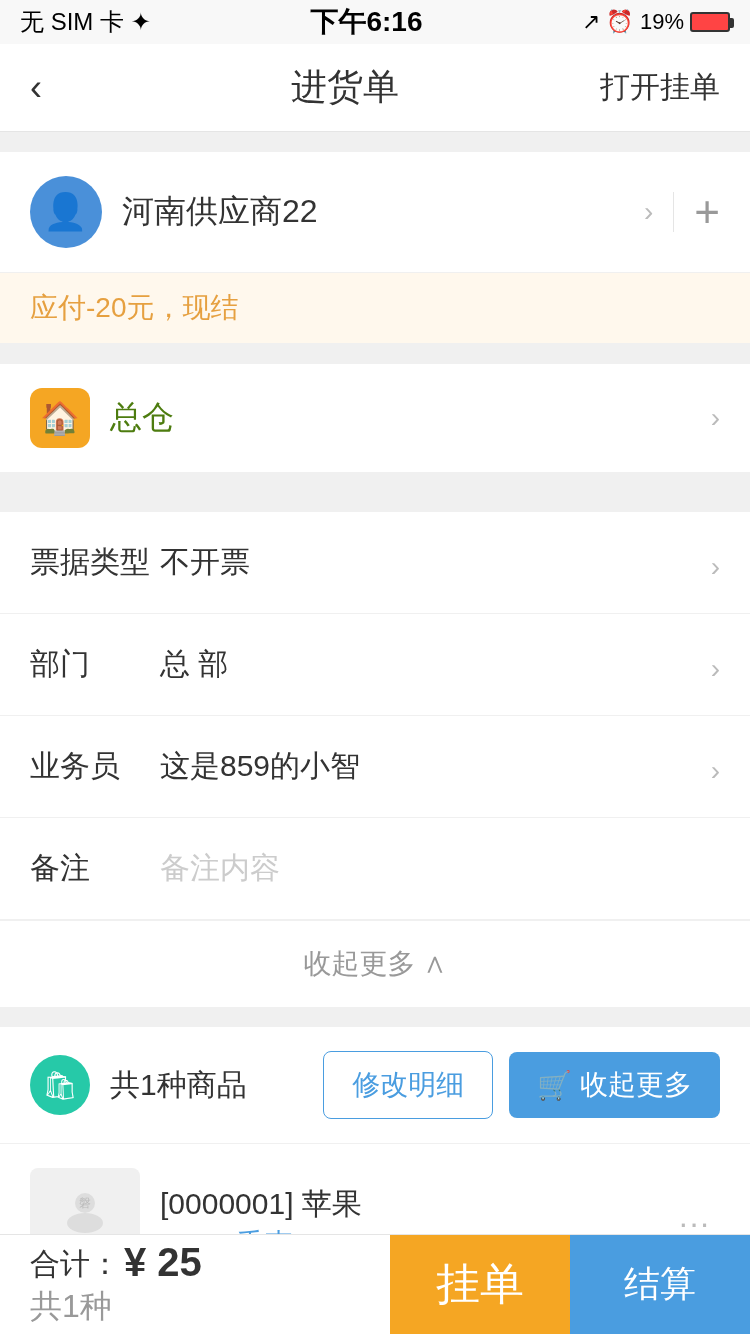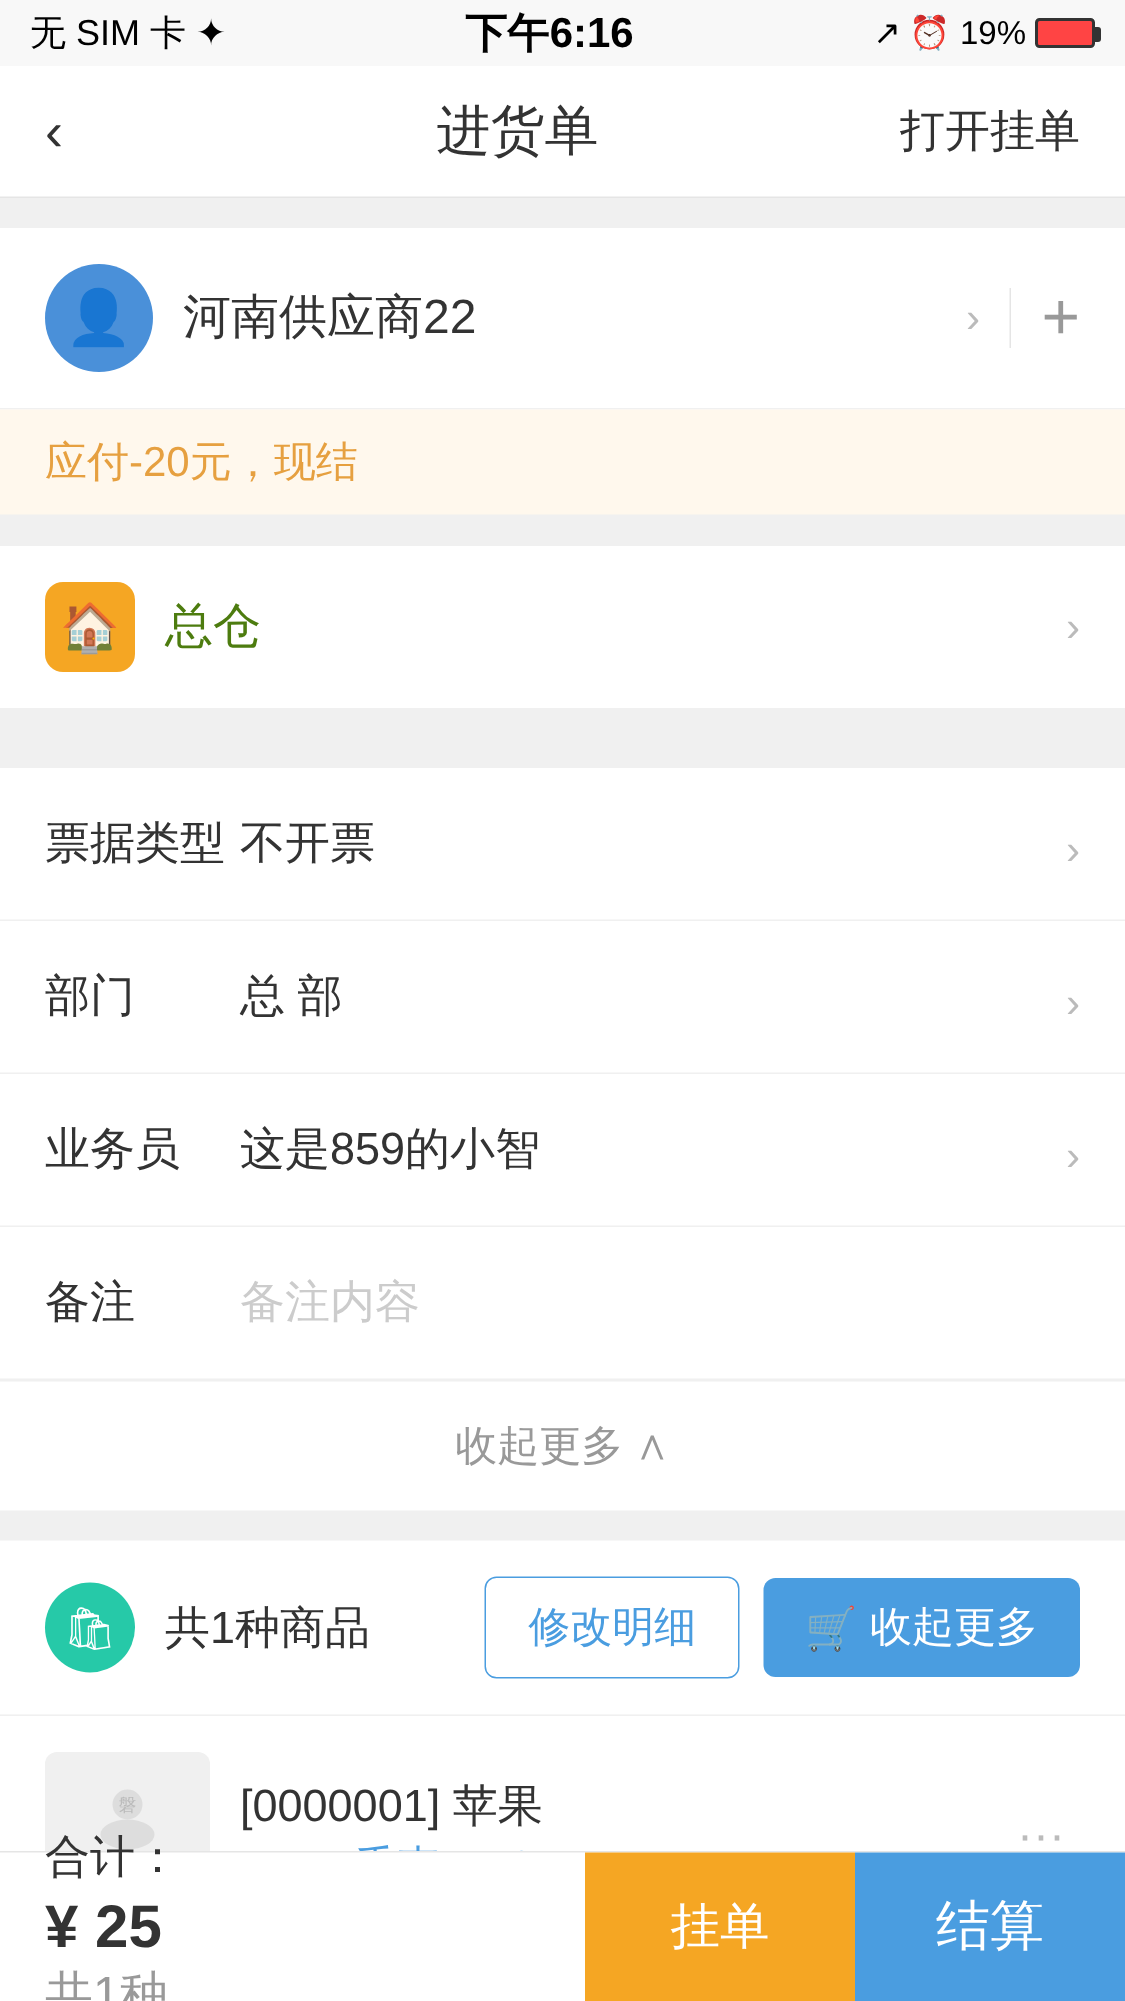--- a/index.html
+++ b/index.html
@@ -306,21 +306,21 @@
       color: #333;
     }
     .total-count {
       font-size: 32px;
       color: #999;
     }
     .hang-btn {
       width: 180px;
       background: #f5a623;
       color: #fff;
-      font-size: 33px;
+      font-size: 44px;
       display: flex; align-items: center; justify-content: center;
       cursor: pointer;
     }
     .checkout-btn {
       width: 180px;
       background: #4a9de0;
       color: #fff;
       font-size: 36px;
       display: flex; align-items: center; justify-content: center;
       cursor: pointer;
@@ -440,21 +440,21 @@
     </div>
   </div>
   <div class="more-btn">···</div>
 </div>
 
 <div class="footer-space"></div>
 <div style="height:100px;"></div>
 
 <div class="bottom-bar">
   <div class="total-area">
-    <div style="display:flex;align-items:flex-start;gap:4px;flex-direction:column;">
+    <div style="display:flex;align-items:flex-end;gap:4px;">
       <span class="total-label">合计：</span>
       <span class="total-amount">¥ 25</span>
     </div>
     <div class="total-count">共1种</div>
   </div>
   <div class="hang-btn">挂单</div>
   <div class="checkout-btn">结算</div>
 </div>
 
 </body></html>

